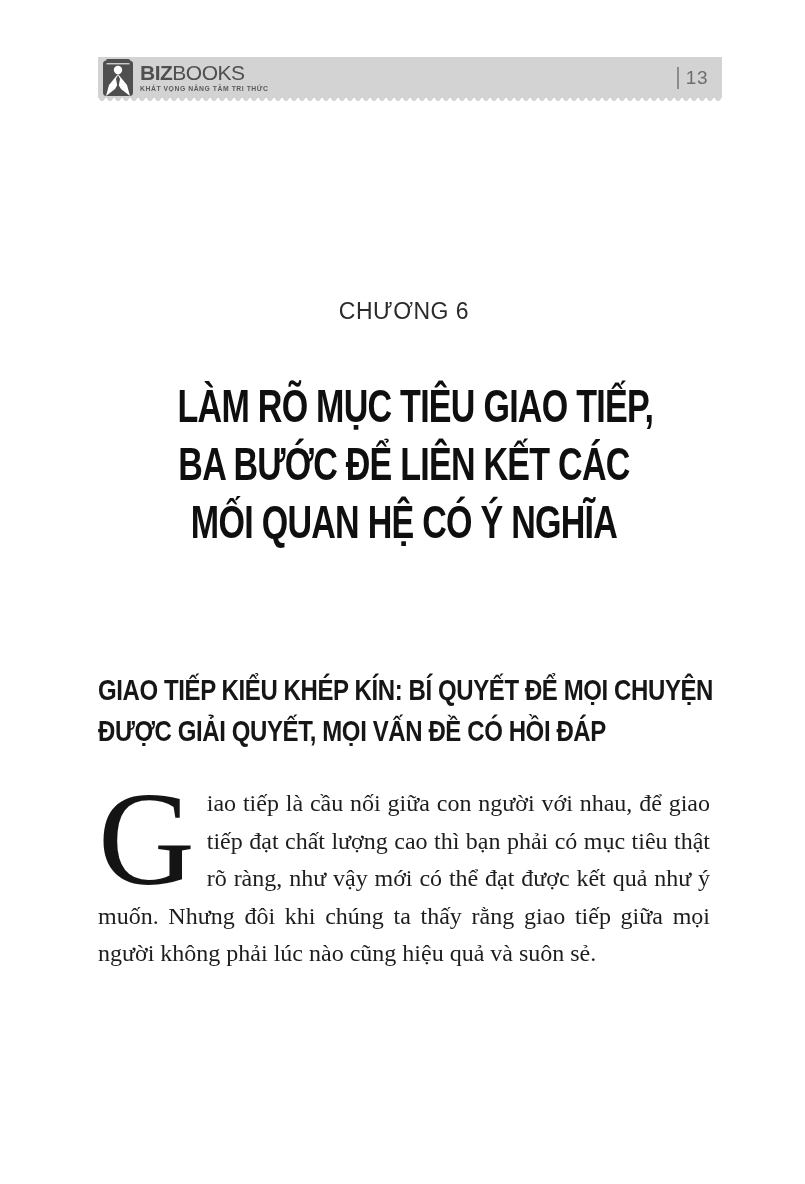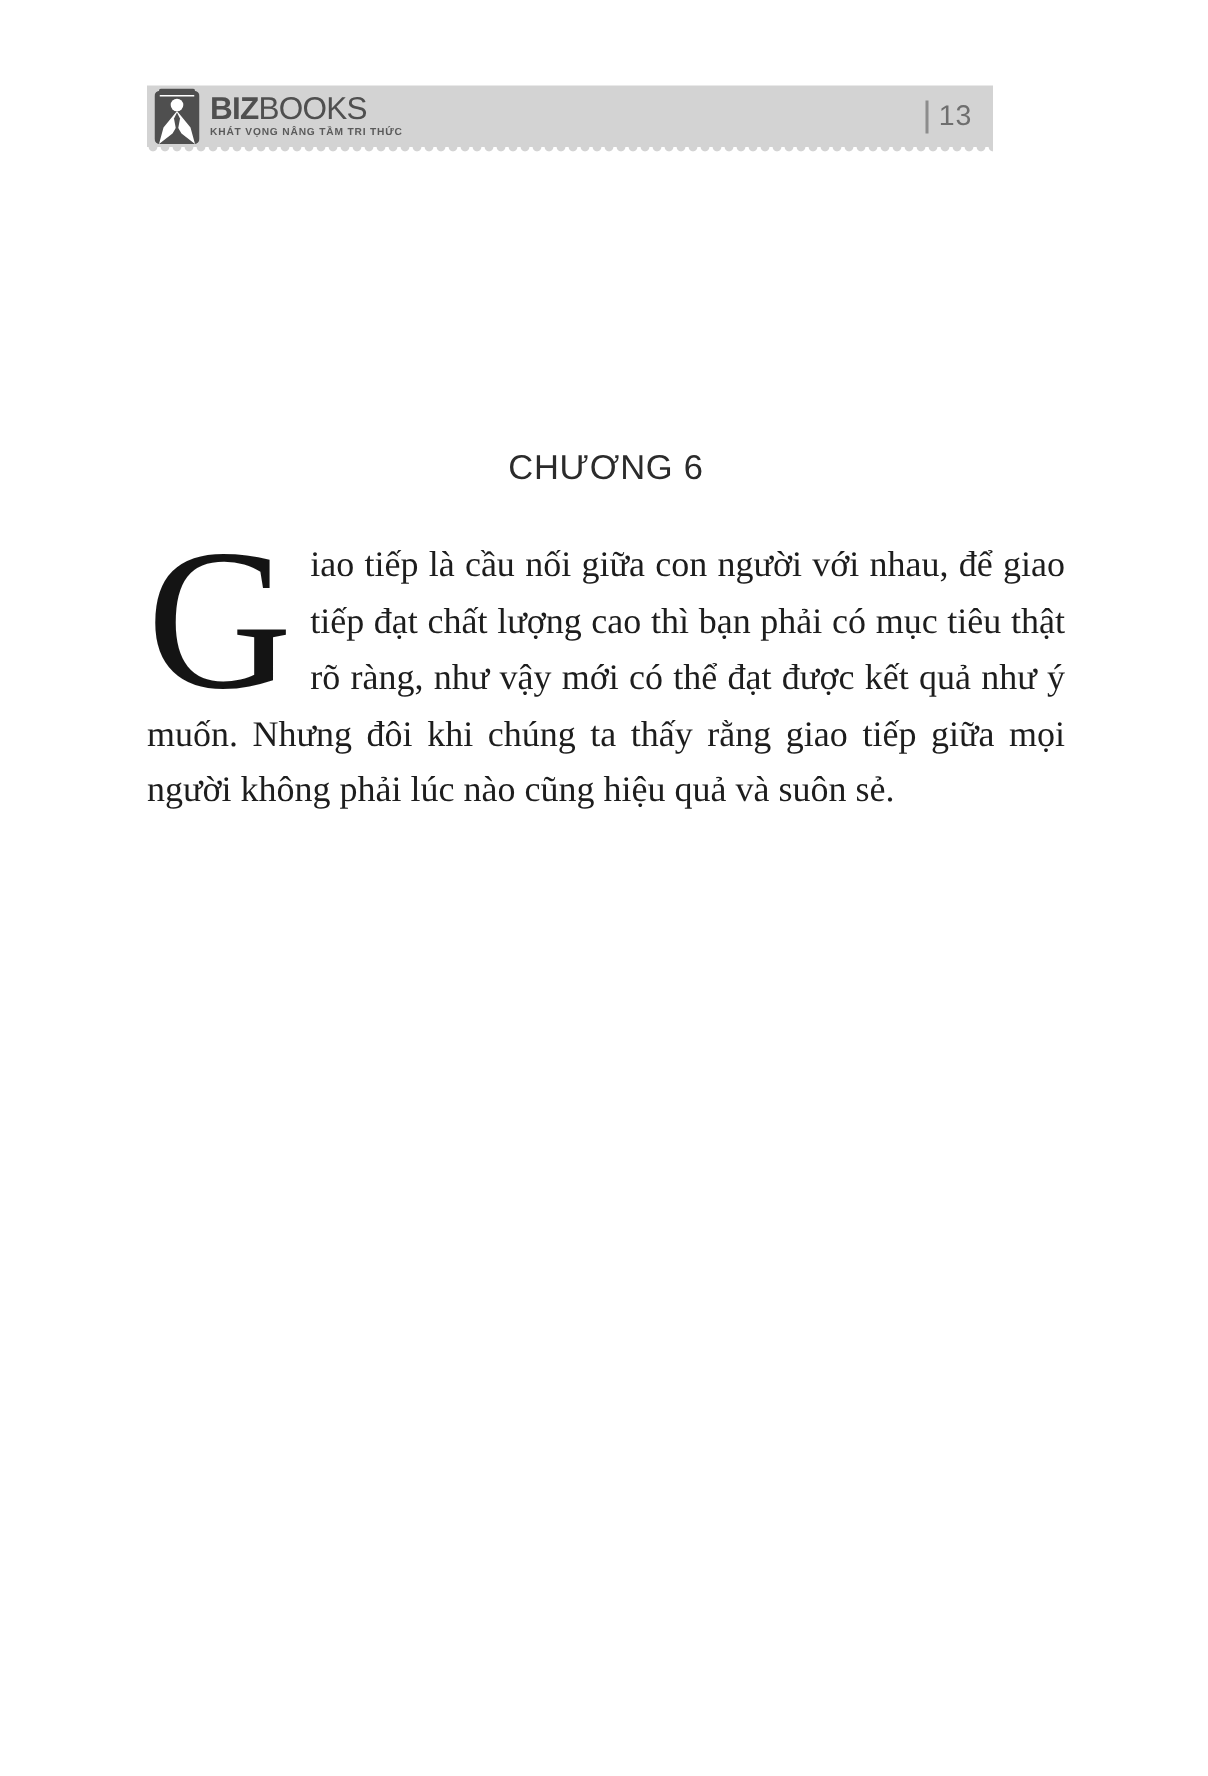--- a/index.html
+++ b/index.html
@@ -10,21 +10,21 @@
   }
   *{ margin:0; padding:0; box-sizing:border-box; }
   html,body{ background:#ffffff; }
   body{
     width:805px; height:1184px;
     font-family:"Liberation Sans", sans-serif;
     position:relative; overflow:hidden;
   }
   
   .header-band{
-    position:absolute; left:98px; top:57px; width:564px; height:41px;
+    position:absolute; left:98px; top:57px; width:624px; height:41px;
     background:var(--band);
     display:flex; align-items:center; justify-content:space-between;
     padding:0 14px 0 5px;
   }
   .header-band::after{
     content:""; position:absolute; top:100%; left:0; right:0; height:4px;
     background-image: radial-gradient(circle at 4px 0px, var(--band) 2.6px, rgba(0,0,0,0) 3.2px);
     background-size:8px 4px; background-repeat:repeat-x;
   }
   .brand{ display:flex; align-items:center; gap:7px; }
@@ -97,16 +97,25 @@
   </div>
   <div class="page-num">
     <span class="bar"></span>
     <span class="num">13</span>
   </div>
 </header>
 
 <main class="content">
   <div class="chapter-label">CHƯƠNG 6</div>
 
+  <h1 class="chapter-title">
+    <span class="t-line">LÀM RÕ MỤC TIÊU GIAO TIẾP,</span>
+    <span class="t-line">BA BƯỚC ĐỂ LIÊN KẾT CÁC</span>
+    <span class="t-line">MỐI QUAN HỆ CÓ Ý NGHĨA</span>
+  </h1>
 
+  <h2 class="section-heading">
+    <span class="s-line">GIAO TIẾP KIỂU KHÉP KÍN: BÍ QUYẾT ĐỂ MỌI CHUYỆN</span>
+    <span class="s-line">ĐƯỢC GIẢI QUYẾT, MỌI VẤN ĐỀ CÓ HỒI ĐÁP</span>
+  </h2>
 
   <p class="body-para"><span class="dropcap">G</span><span>iao tiếp là cầu nối giữa con người với nhau, để giao tiếp đạt chất lượng cao thì bạn phải có mục tiêu thật rõ ràng, như vậy mới có thể đạt được kết quả như ý muốn. Nhưng đôi khi chúng ta thấy rằng giao tiếp giữa mọi người không phải lúc nào cũng hiệu quả và suôn sẻ.</span></p>
 </main>
 
 </body></html>

